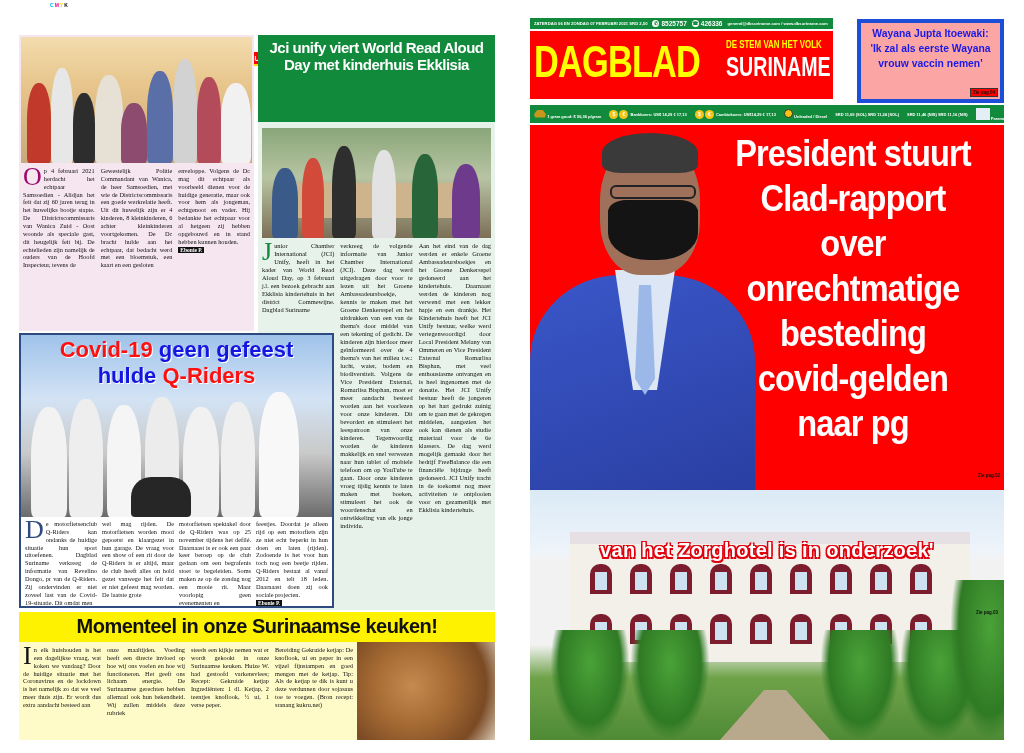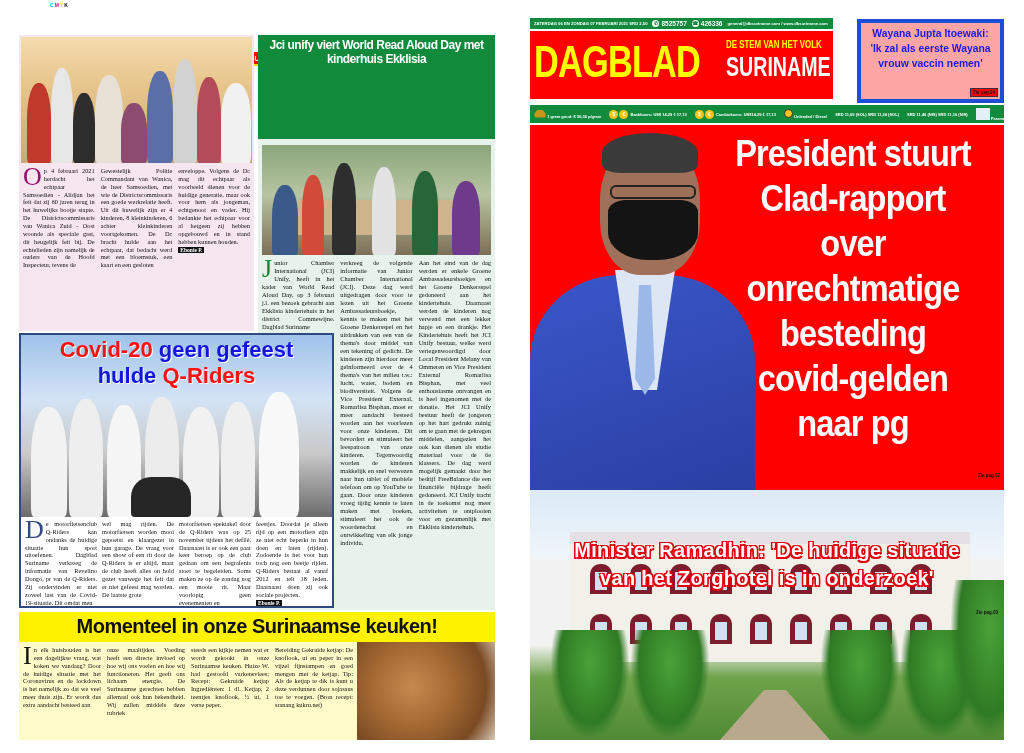--- a/index.html
+++ b/index.html
@@ -32,21 +32,21 @@
   .photo { position: relative; overflow: hidden; }
   .person { position: absolute; bottom: 0; border-radius: 45% 45% 8% 8%; }
 
   
   #art1 { left: 19px; top: 35px; width: 235px; height: 296px; background: #f6e6ef; }
   #art1 .headline { background: #9b0a6e; height: 57px; font-size: 17px; padding-top: 4px; }
   #art1 .photo { margin: 2px 2px 0 2px; height: 126px; background: linear-gradient(180deg,#f3dcae 0%,#e7c48a 40%,#c7a97c 100%); }
 
   
   #art2 { left: 258px; top: 35px; width: 237px; height: 575px; background: #e7f2ea; }
-  #art2 .headline { background: #128a3c; height: 104px; font-size: 12px; padding: 4px 6px 0; }
+  #art2 .headline { background: #128a3c; height: 87px; font-size: 15px; padding: 4px 6px 0; }
   #art2 .photo { margin: 6px 4px 0 4px; height: 110px; background: linear-gradient(180deg,#8aa67a 0%,#b7c4a2 45%,#7c6f57 100%); }
 
   
   #art3 { left: 19px; top: 333px; width: 315px; height: 275px; background: #ffffff; border: 2px solid #2f4a80; }
   #art3 .photo { height: 182px; background: linear-gradient(180deg,#9fc3ea 0%,#d3e3f5 35%,#c9c9c9 65%,#6b6b6b 100%); }
   #art3 .headline { position: absolute; top: 2px; left: 0; right: 0; font-size: 22px; line-height: 1.2; text-shadow: 1px 1px 0 #fff; }
   #art3 .hl-red { color: #ff1010; }
   #art3 .hl-blue { color: #1515e0; }
 
   
@@ -155,21 +155,21 @@
   <div class="photo">
     <div class="person" style="left:10px;width:36px;height:110px;background:#f2f2f2"></div>
     <div class="person" style="left:48px;width:34px;height:118px;background:#eeeeee"></div>
     <div class="person" style="left:86px;width:34px;height:112px;background:#f5f5f5"></div>
     <div class="person" style="left:124px;width:34px;height:120px;background:#ececec"></div>
     <div class="person" style="left:162px;width:36px;height:110px;background:#f1f1f1"></div>
     <div class="person" style="left:200px;width:34px;height:115px;background:#efefef"></div>
     <div class="person" style="left:238px;width:40px;height:125px;background:#f8f8f8"></div>
     <div style="position:absolute;left:110px;bottom:0;width:60px;height:40px;background:#262626;border-radius:20px 20px 4px 4px"></div>
     <div class="headline">
-      <span class="hl-red">Covid-20</span>
+      <span class="hl-red">Covid-19</span>
       <span class="hl-blue">geen gefeest</span><br>
       <span class="hl-blue">hulde</span>
       <span class="hl-red">Q-Riders</span>
     </div>
   </div>
 </div>
 <div class="art" style="left:21px;top:517px;width:311px;height:89px;background:#fff;">
   <div class="cols" style="font-size:6.3px;padding:3px 4px;gap:5px">
     <div><span class="dropcap" style="color:#2f4a80">D</span><span>e motorfietsenclub Q-Riders kan ondanks de huidige situatie hun sport uitoefenen. Dagblad Suriname verkreeg de informatie van Revelino Dongo, pr van de Q-Riders. Zij ondervinden er niet zoveel last van de Covid-19-situatie. Dit omdat men</span></div>
     <div><span>wel mag rijden. De motorfietsen worden mooi gepoetst en klaargezet in hun garage. De vraag voor een show of een rit door de Q-Riders is er altijd, maar de club heeft alles on hold gezet vanwege het feit dat er niet gefeest mag worden. De laatste grote</span></div>
@@ -267,17 +267,16 @@
       <div class="win" style="left:300px;top:70px"></div>
     <div class="win" style="left:340px;top:70px"></div>
   </div>
   <div class="path"></div>
   <div class="palm" style="left:20px"></div>
   <div class="palm" style="left:100px"></div>
   <div class="palm" style="left:290px"></div>
   <div class="palm" style="left:370px"></div>
   <div class="palm" style="left:420px;height:160px"></div>
   <div class="hl">
-    <div>Minister Ramadhin: 'De huidige situatie</div>
     <div>van het Zorghotel is in onderzoek'</div>
   </div>
   <span class="zie">Zie pag.03</span>
 </div>
 
 </body></html>

